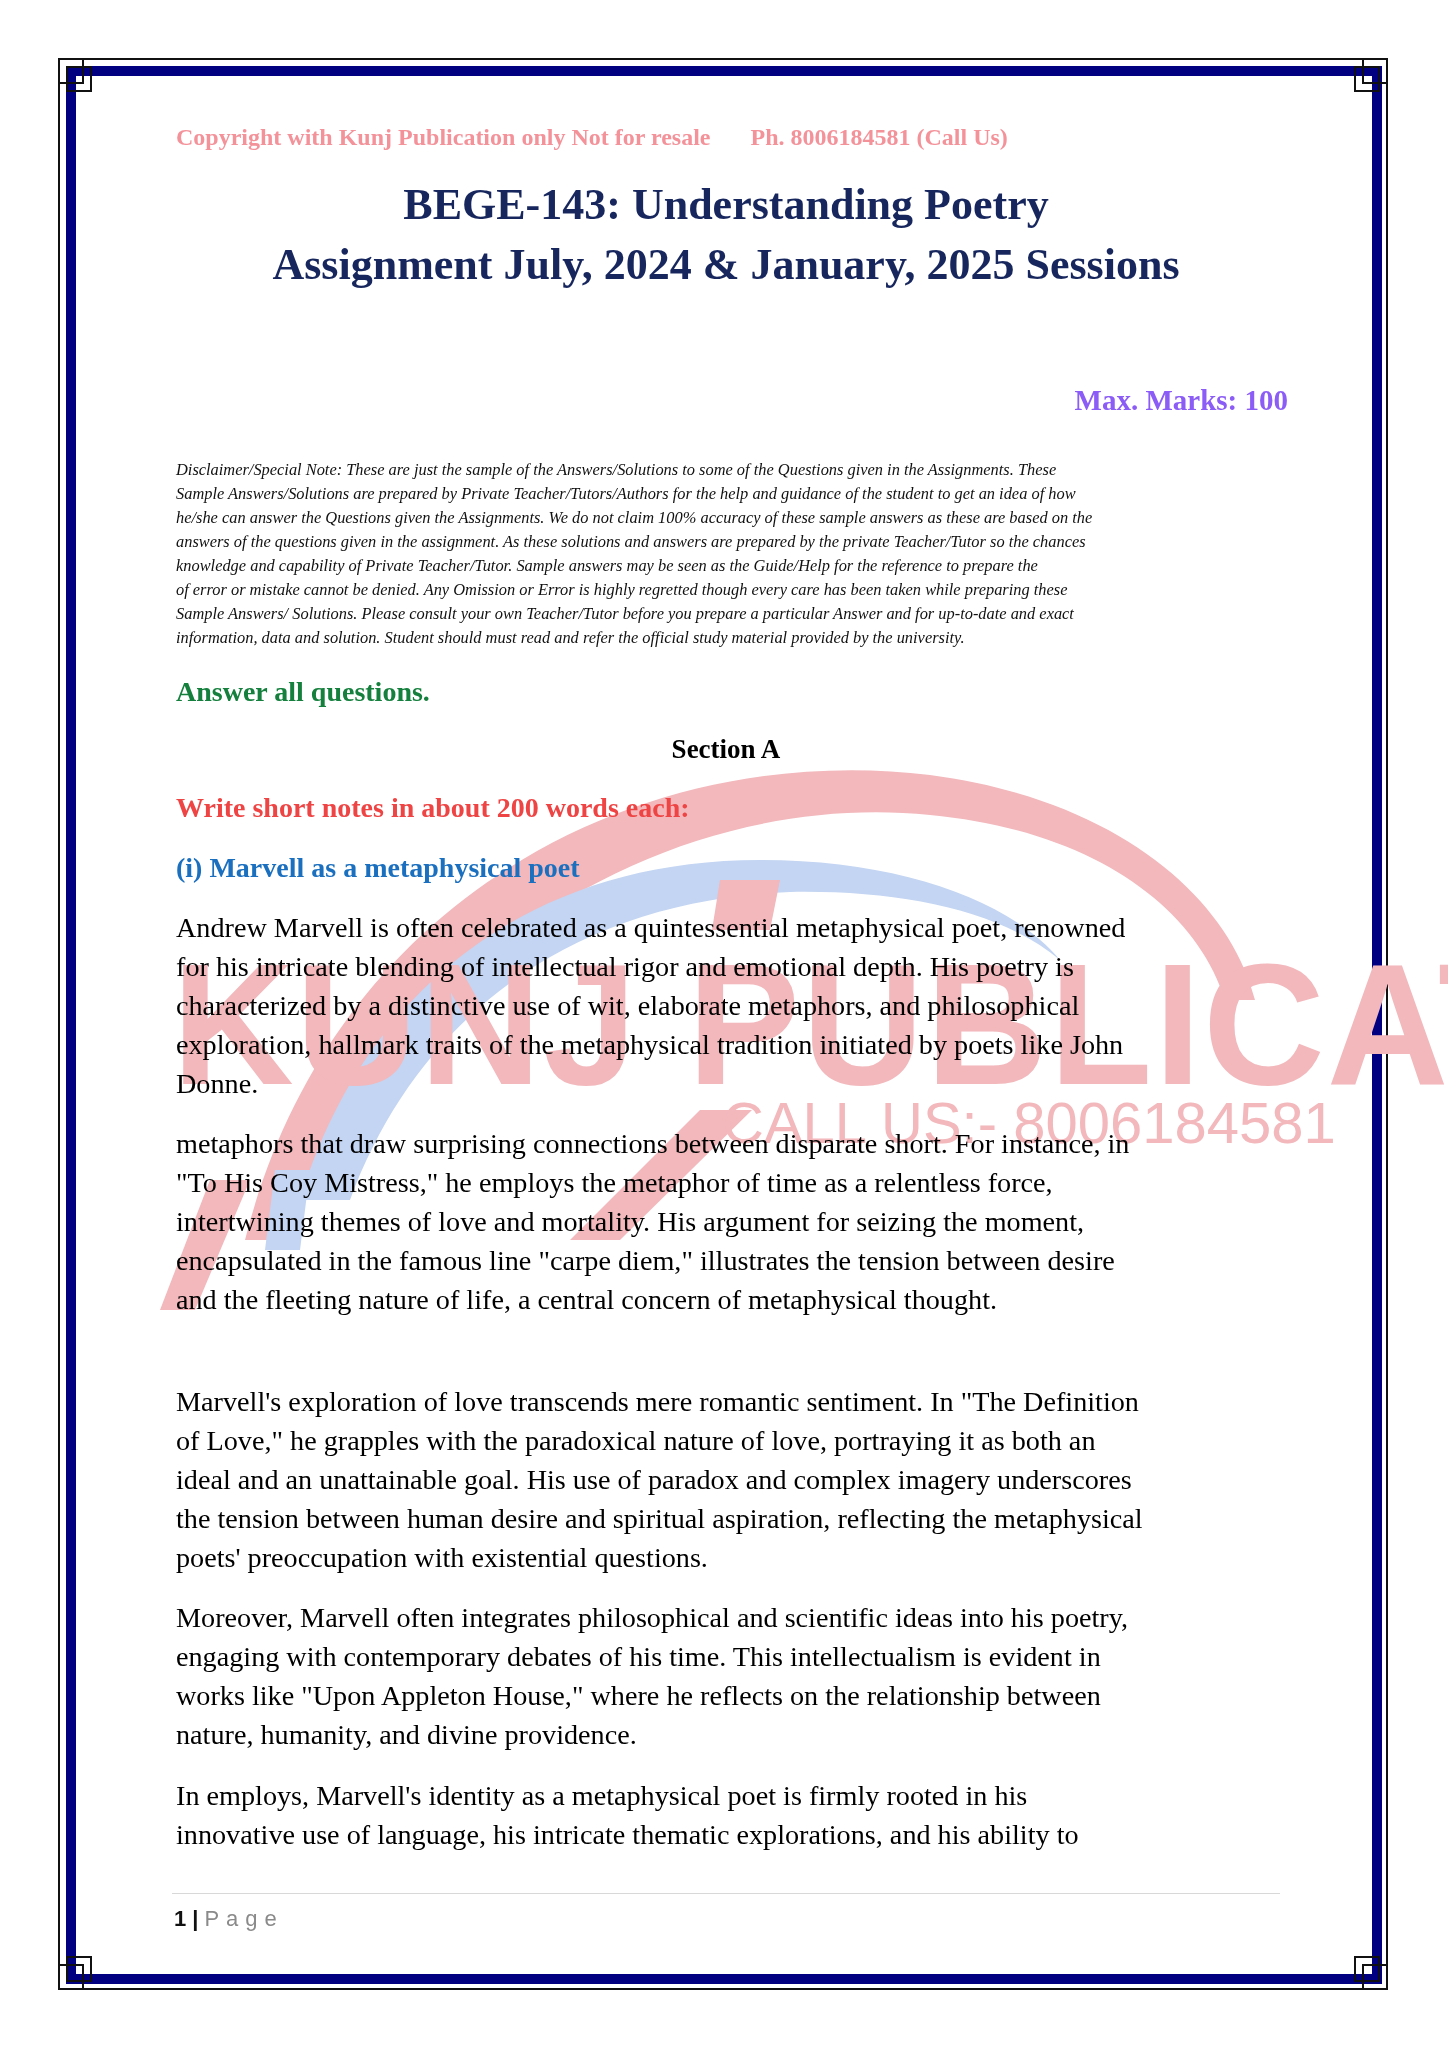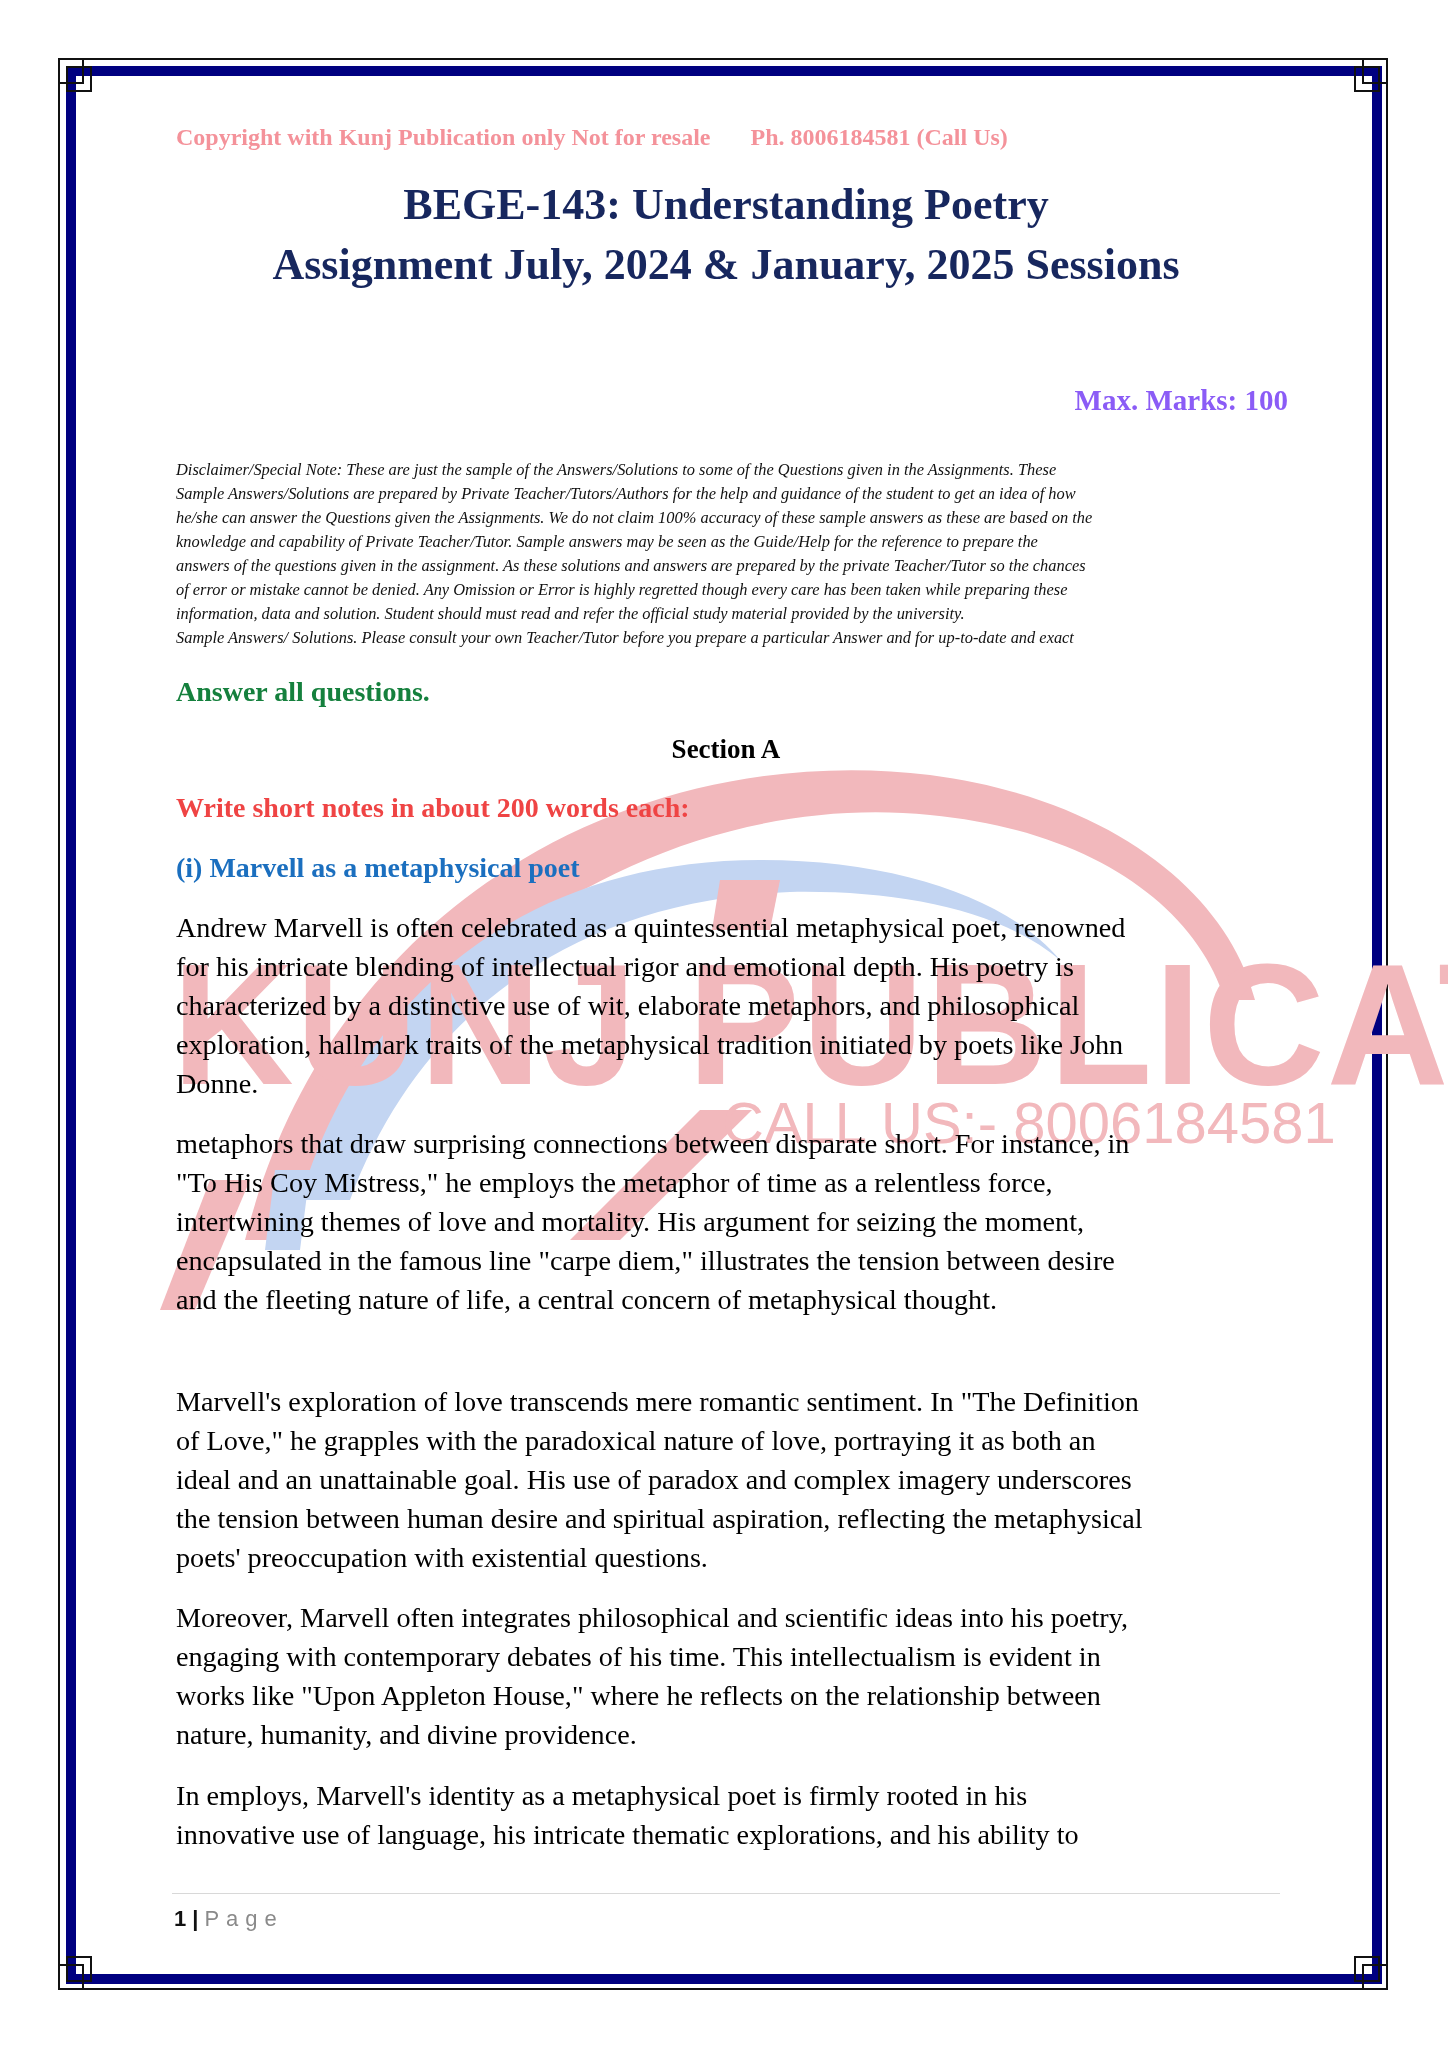--- a/index.html
+++ b/index.html
@@ -227,25 +227,25 @@
 
   <div class="title l1">BEGE-143: Understanding Poetry</div>
   <div class="title l2">Assignment July, 2024 &amp; January, 2025 Sessions</div>
 
   <div class="max-marks">Max. Marks: 100</div>
 
   <div class="disclaimer">
     <div>Disclaimer/Special Note: These are just the sample of the Answers/Solutions to some of the Questions given in the Assignments. These</div>
     <div>Sample Answers/Solutions are prepared by Private Teacher/Tutors/Authors for the help and guidance of the student to get an idea of how</div>
     <div>he/she can answer the Questions given the Assignments. We do not claim 100% accuracy of these sample answers as these are based on the</div>
+    <div>answers of the questions given in the assignment. As these solutions and answers are prepared by the private Teacher/Tutor so the chances</div>
     <div>knowledge and capability of Private Teacher/Tutor. Sample answers may be seen as the Guide/Help for the reference to prepare the</div>
-    <div>answers of the questions given in the assignment. As these solutions and answers are prepared by the private Teacher/Tutor so the chances</div>
     <div>of error or mistake cannot be denied. Any Omission or Error is highly regretted though every care has been taken while preparing these</div>
+    <div>Sample Answers/ Solutions. Please consult your own Teacher/Tutor before you prepare a particular Answer and for up-to-date and exact</div>
     <div>information, data and solution. Student should must read and refer the official study material provided by the university.</div>
-    <div>Sample Answers/ Solutions. Please consult your own Teacher/Tutor before you prepare a particular Answer and for up-to-date and exact</div>
   </div>
 
   <div class="answer-all">Answer all questions.</div>
   <div class="section-a">Section A</div>
   <div class="write-short">Write short notes in about 200 words each:</div>
   <div class="q-heading">(i) Marvell as a metaphysical poet</div>
 
   <div class="para p1">
     <span class="ln">Andrew Marvell is often celebrated as a quintessential metaphysical poet, renowned</span>
     <span class="ln">for his intricate blending of intellectual rigor and emotional depth. His poetry is</span>

